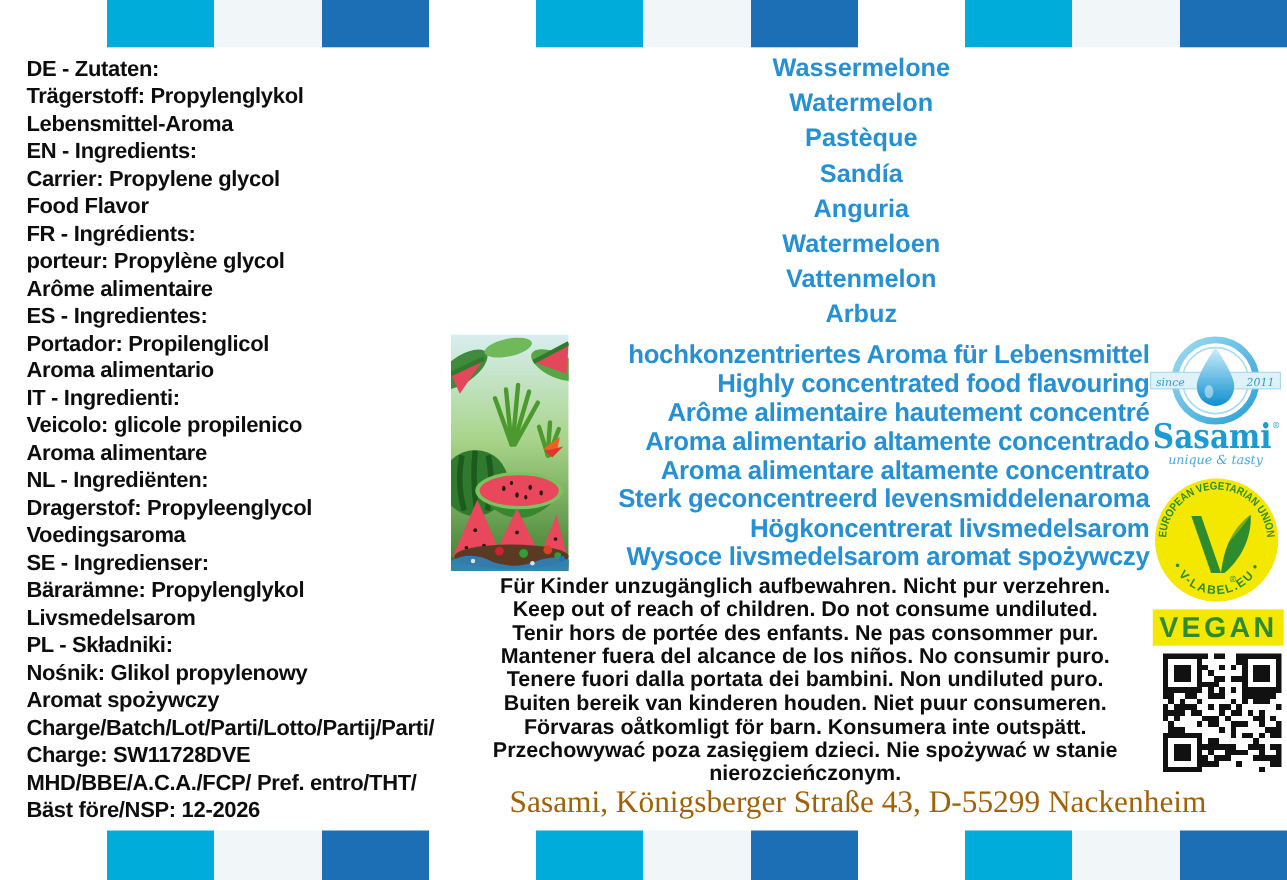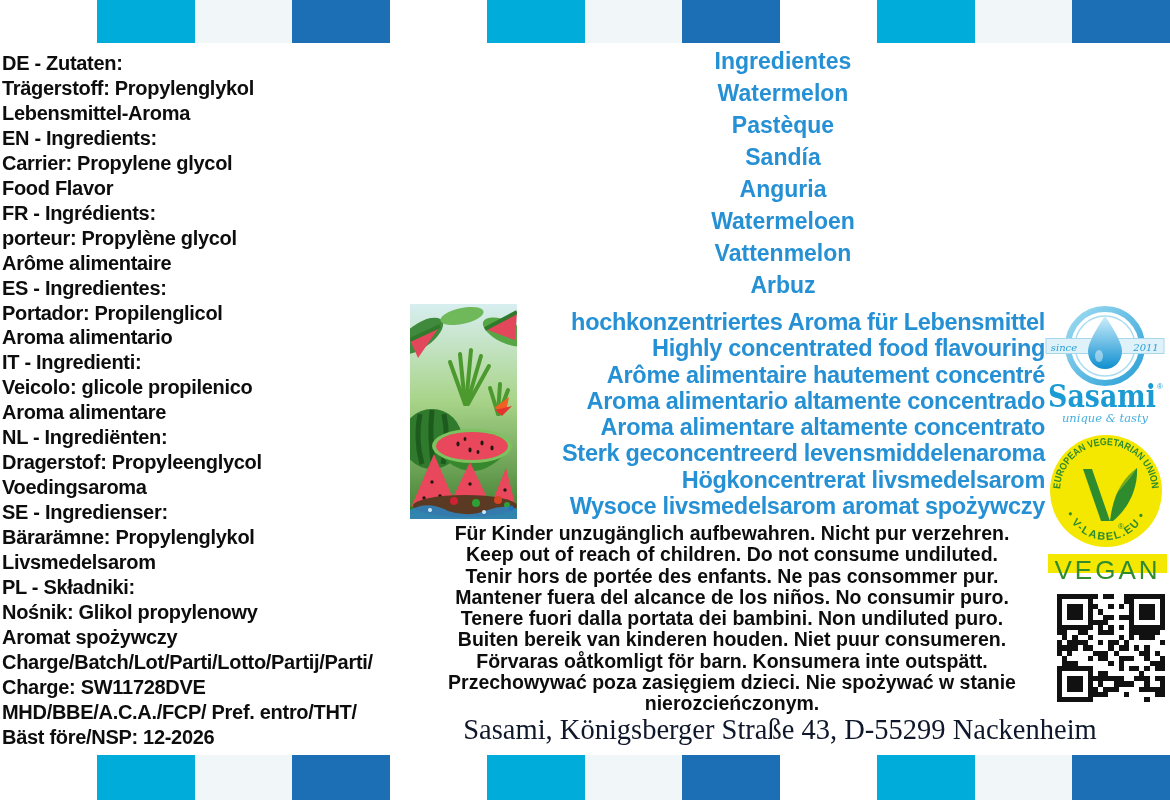--- a/index.html
+++ b/index.html
@@ -10,46 +10,46 @@
   .stripe-bar{position:absolute;left:0;width:1170px;
     background:repeating-linear-gradient(90deg,
       transparent 0 97.5px,
       var(--stripe_cyan) 97.5px 195px,
       var(--stripe_light) 195px 292.5px,
       var(--stripe_dark) 292.5px 390px);}
   .stripe-top{top:0;height:43px;}
   .stripe-bottom{top:755px;height:45px;}
 
   
-  .ingredients{position:absolute;left:2px;top:51px;width:470px;color:#0d0d0d;
+  .ingredients{position:absolute;left:24px;top:51px;width:470px;color:#0d0d0d;
     font-weight:bold;font-size:20px;line-height:24.95px;letter-spacing:-0.3px;white-space:nowrap;}
 
   
   .product-names{position:absolute;left:488px;top:45px;width:590px;text-align:center;
     color:var(--text_blue);font-weight:bold;font-size:23px;line-height:32px;white-space:nowrap;}
 
   
   .concentrate{position:absolute;left:515px;top:309px;width:530px;text-align:right;
     color:var(--text_blue);font-weight:bold;font-size:23.5px;line-height:26.3px;
     letter-spacing:-0.3px;white-space:nowrap;}
 
   
   .warnings{position:absolute;left:408px;top:523px;width:648px;text-align:center;
     color:#0d0d0d;font-weight:bold;font-size:19.5px;line-height:21.3px;white-space:nowrap;}
 
   
   .address{position:absolute;left:430px;top:714px;width:700px;text-align:center;
-    font-family:"Liberation Serif",serif;font-size:28.5px;color:#0f172a;white-space:nowrap;}
+    font-family:"Liberation Serif",serif;font-size:28.5px;color:#a16207;white-space:nowrap;}
 
   
   .artwork{position:absolute;left:410px;top:304px;width:107px;height:215px;}
   .sasami-logo{position:absolute;left:1044px;top:304px;width:122px;height:125px;}
   .v-label{position:absolute;left:1047px;top:433px;width:118px;height:118px;}
-  .vegan-bar{position:absolute;left:1048px;top:554px;width:119px;height:19px;
-    background:var(--vegan_yellow);color:var(--vegan_green);font-weight:400;
+  .vegan-bar{position:absolute;left:1048px;top:554px;width:119px;height:33px;
+    background:var(--vegan_yellow);color:var(--vegan_green);font-weight:700;
     font-size:26px;letter-spacing:3px;text-align:center;line-height:33px;}
   .qr{position:absolute;left:1057px;top:594px;width:108px;height:108px;}
 </style>
 </head>
 <body>
 
 <div class="label-root">
 
   <div class="stripe-bar stripe-top"></div>
   <div class="stripe-bar stripe-bottom"></div>
@@ -79,21 +79,21 @@
       <div>PL - Składniki:</div>
       <div>Nośnik: Glikol propylenowy</div>
       <div>Aromat spożywczy</div>
       <div>Charge/Batch/Lot/Parti/Lotto/Partij/Parti/</div>
       <div>Charge: SW11728DVE</div>
       <div>MHD/BBE/A.C.A./FCP/ Pref. entro/THT/</div>
       <div>Bäst före/NSP: 12-2026</div>
     </div>
 
   <div class="product-names">
-      <div>Ingredientes</div>
+      <div>Wassermelone</div>
       <div>Watermelon</div>
       <div>Pastèque</div>
       <div>Sandía</div>
       <div>Anguria</div>
       <div>Watermeloen</div>
       <div>Vattenmelon</div>
       <div>Arbuz</div>
     </div>
 
   <svg class="artwork" viewBox="0 0 107 215" aria-hidden="true">

